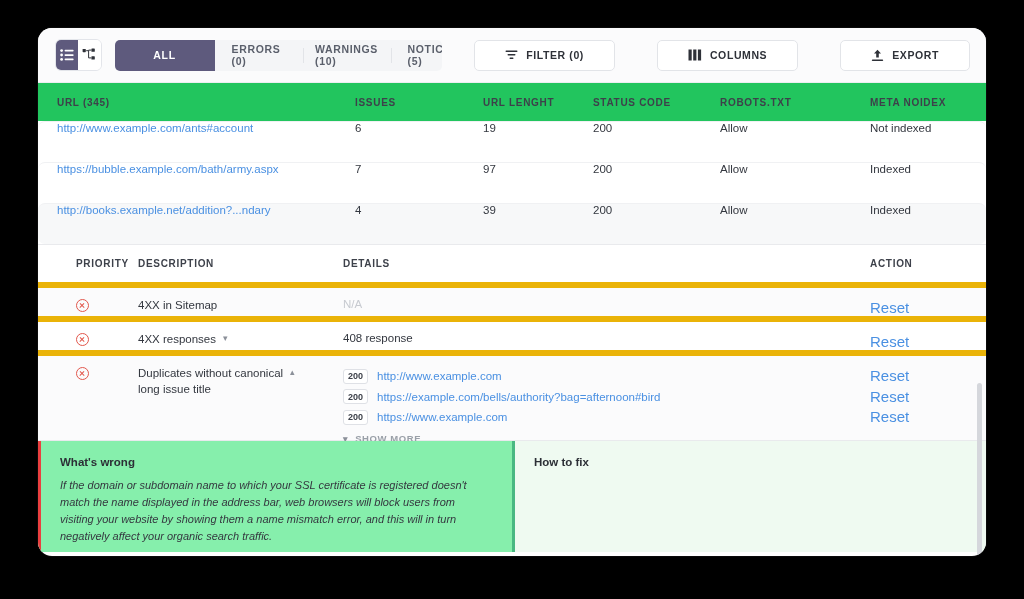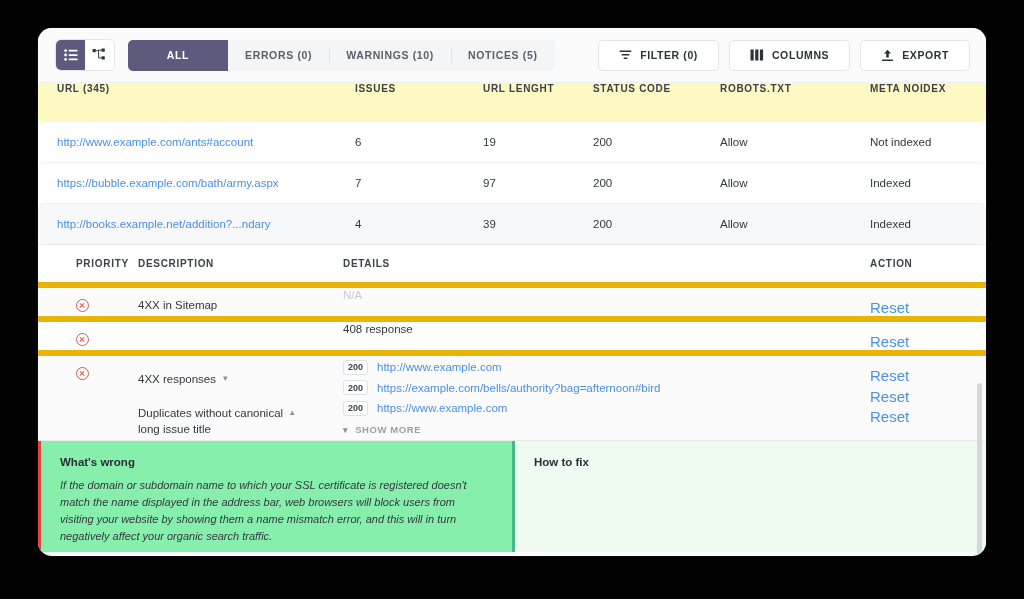--- a/index.html
+++ b/index.html
@@ -96,48 +96,50 @@
   .tab.active + .tab::before { background: transparent; }
 
   .toolbar-spacer { flex: 1; }
 
   .tool-actions { display: flex; gap: 10px; }
   .tool-btn {
     height: 31px;
     display: flex;
     align-items: center;
     gap: 8px;
-    padding: 0 20px;
+    padding: 0 30px;
     border: 1px solid #e2e4e8;
     border-radius: 5px;
     background: #ffffff;
     font-size: 10.5px;
     font-weight: 600;
     letter-spacing: 0.6px;
     color: #2e3138;
     cursor: pointer;
     white-space: nowrap;
+    margin-left: 32px;
   }
 
   
   #url-table { background: #ffffff; }
 
   .url-head {
     display: flex;
+    align-items: center;
     height: 38px;
     padding: 0 20px 0 19px;
     font-size: 10px;
     font-weight: 700;
     letter-spacing: 0.7px;
     color: #3d414a;
-    background: #fef9c3;
+    background: #22c55e;
   }
   .url-row {
     display: flex;
-    align-items: center;
+    align-items: flex-start;
     height: 41px;
     padding: 0 20px 0 19px;
     font-size: 11.5px;
     color: #33373f;
     border-top: 1px solid #f0f1f3;
     cursor: pointer;
     border-radius: 7px;
   }
   .url-row.selected { background: #f7f8f9; }
 
@@ -171,21 +173,21 @@
     padding: 0 20px 0 38px;
     border-top: 6px solid #eab308;
     font-size: 11.5px;
     color: #33373f;
     align-items: flex-start;
   }
   .issue-row.alt { background: #fbfbfc; }
 
   .i-priority { width: 62px; padding-top: 11px; }
   .i-desc     { width: 205px; padding-top: 10px; line-height: 1.35; }
-  .i-details  { flex: 1; padding-top: 1px; }
+  .i-details  { flex: 1; padding-top: 10px; }
   .i-action   { width: 96px; padding-top: 10px; }
 
   .issue-row.r1 { height: 34px; }
   .issue-row.r2 { height: 34px; }
   .issue-row.r3 { height: 90px; }
 
   .err-icon {
     display: inline-block;
     width: 13px; height: 13px;
     border-radius: 50%;
@@ -195,21 +197,21 @@
   .err-icon::before, .err-icon::after {
     content: "";
     position: absolute;
     left: 2.4px; top: 5px;
     width: 6px; height: 1.3px;
     background: #e2574c;
   }
   .err-icon::before { transform: rotate(45deg); }
   .err-icon::after  { transform: rotate(-45deg); }
 
-  .desc-row { display: flex; align-items: flex-start; gap: 7px; margin-top: 40px; }
+  .desc-row { display: flex; align-items: flex-start; gap: 7px; }
   .chev {
     font-size: 9px;
     color: #8b9099;
     line-height: 1.35;
     flex-shrink: 0;
   }
 
   .na-text { color: #c7cad0; }
 
   .detail-line {

